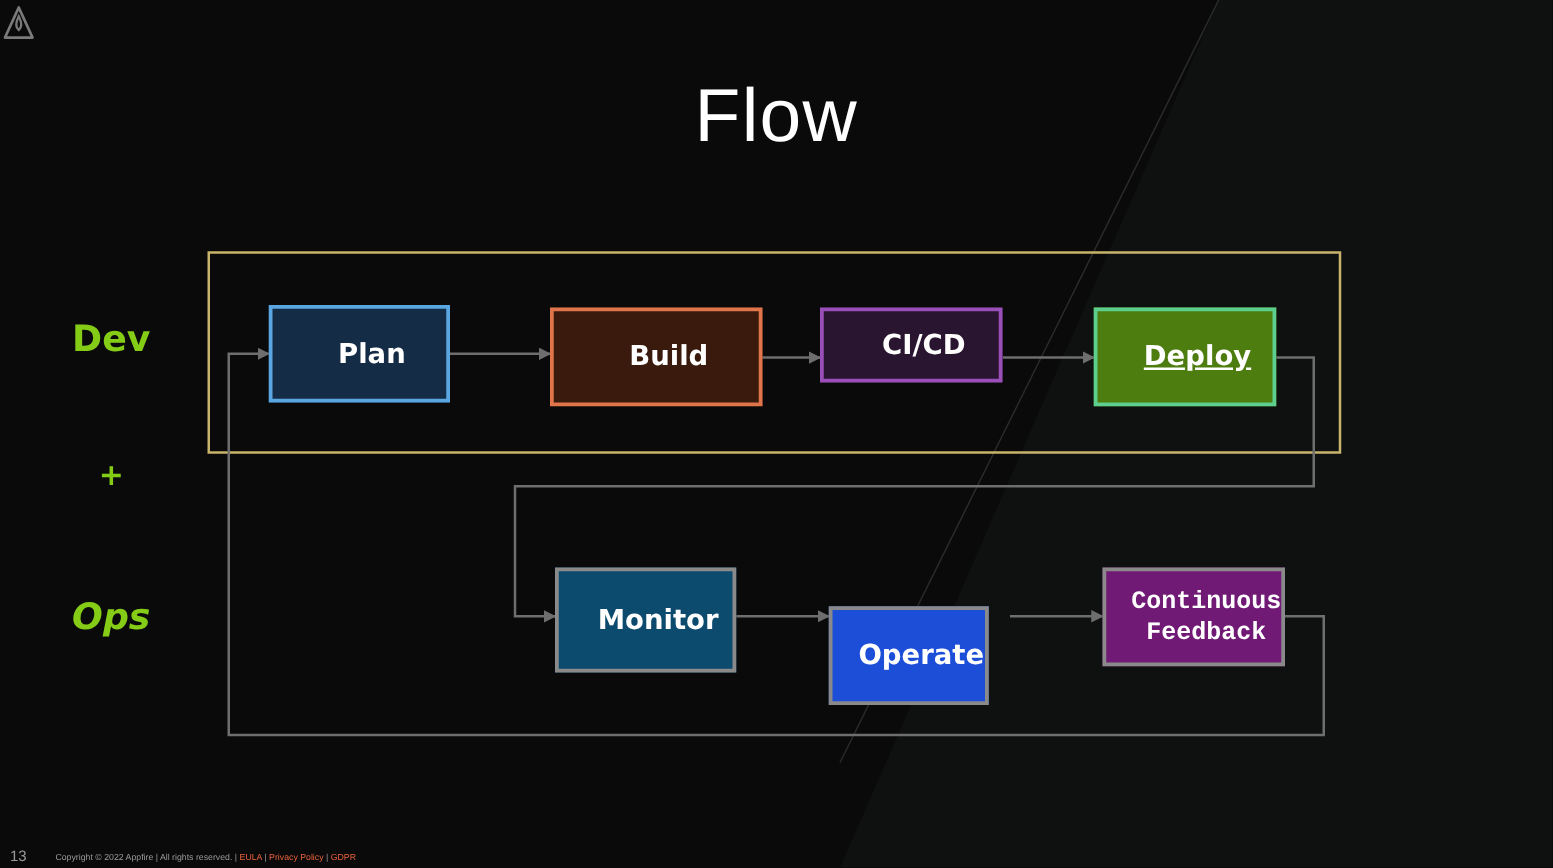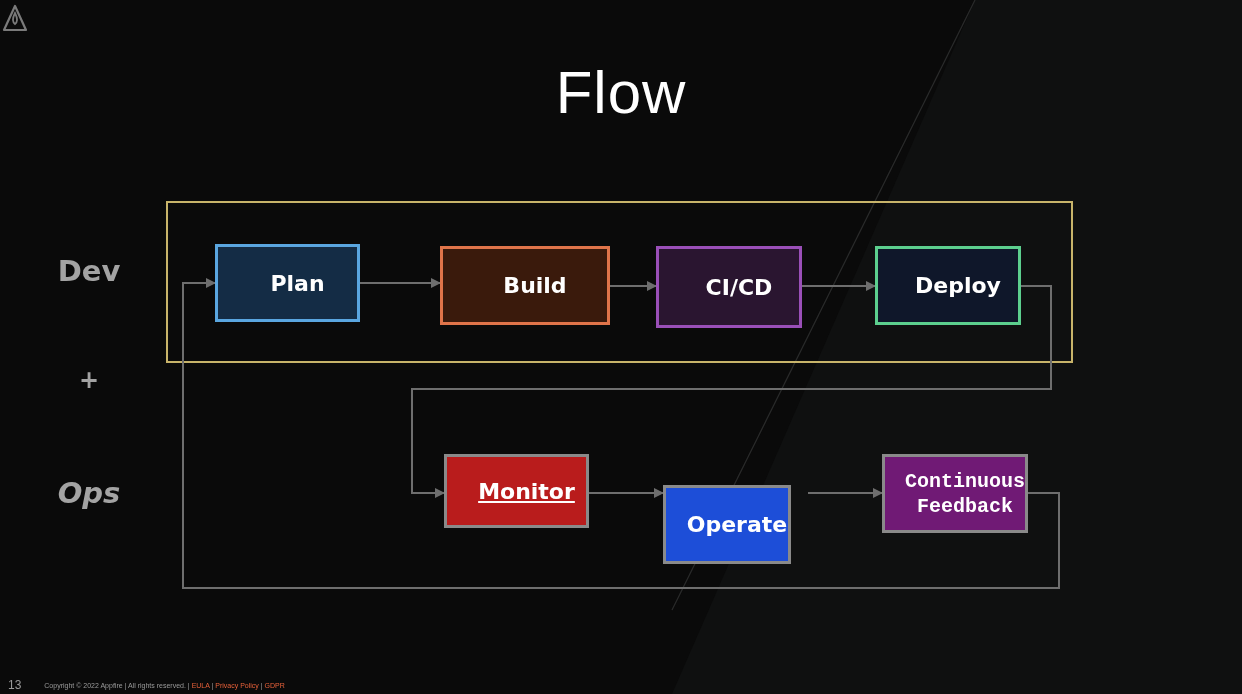--- a/index.html
+++ b/index.html
@@ -16,42 +16,42 @@
     }
     .logo { position: absolute; left: 2px; top: 4px; width: 26px; height: 28px; }
     .title {
       position: absolute; left: 0; width: 1242px; top: 58px;
       text-align: center; font-size: 60px; font-weight: 300;
       font-family: "Liberation Sans", sans-serif; color: #fff;
       letter-spacing: 1px;
     }
     .side-label {
       position: absolute; left: 40px; width: 98px; text-align: center;
-      font-size: 29px; font-weight: 600; color: #a3a3a3;
+      font-size: 29px; font-weight: 600; color: #84cc16;
     }
     .lbl-dev { top: 254px; }
     .lbl-plus { top: 366px; font-size: 24px; }
     .lbl-ops { top: 476px; font-style: italic; }
     .dev-frame {
       position: absolute; left: 166px; top: 201px; width: 907px; height: 162px;
       border: 2px solid #c8b46a; box-sizing: border-box;
     }
     svg.wires { position: absolute; left: 0; top: 0; width: 1242px; height: 694px; }
     .node {
       position: absolute; box-sizing: border-box; border: 3px solid;
       display: flex; align-items: center; justify-content: center;
       text-align: center; font-size: 22px; font-weight: 600; color: #fff;
       line-height: 25px;
       padding-left: 20px;
     }
     .n-plan   { left: 215px; top: 244px; width: 145px; height: 78px; border-color:#5aa6e0; background:#142c45; }
     .n-build  { left: 440px; top: 246px; width: 170px; height: 79px; border-color:#e0744a; background:#3a1a0c; }
-    .n-cicd   { left: 656px; top: 246px; width: 146px; height: 82px; border-color:#9a4fb8; background:#2a1530; }
+    .n-cicd   { left: 656px; top: 246px; width: 146px; height: 60px; border-color:#9a4fb8; background:#2a1530; }
     .n-deploy { left: 875px; top: 246px; width: 146px; height: 79px; border-color:#5ccf8e; background:#1c3a26; }
-    .n-monitor  { left: 444px; top: 454px; width: 145px; height: 74px; border-color:#8a8a8a; background:#b91c1c;text-decoration:underline; }
+    .n-monitor  { left: 444px; top: 454px; width: 145px; height: 84px; border-color:#8a8a8a; background:#0c4a6e; }
     .n-operate  { left: 663px; top: 454px; width: 128px; height: 79px; border-color:#8a8a8a; background:#1d4ed8;margin-top:31px; }
     .n-feedback { left: 882px; top: 454px; width: 146px; height: 79px; border-color:#8a8a8a; background:#701a75; font-size: 20px; font-family: Liberation Mono, monospace; }
     .footer {
       position: absolute; left: 8px; top: 677px; font-size: 7px; color: #9a9a9a;
       font-family: "Liberation Sans", sans-serif; white-space: nowrap;
     }
     .footer .page { font-size: 12px; color: #9a9a9a; margin-right: 21px; position: relative; top: 1px; }
     .footer .link { color: #e8613a; }
   </style>
 </head>
@@ -88,21 +88,21 @@
     <path d="M1021,286 L1051,286 L1051,389 L412,389 L412,493 L444,493" marker-end="url(#arr)"></path>
     <path d="M589,493 L663,493" marker-end="url(#arr)"></path>
     <path d="M808,493 L882,493" marker-end="url(#arr)"></path>
     <path d="M1028,493 L1059,493 L1059,588 L183,588 L183,283 L215,283" marker-end="url(#arr)"></path>
   </g>
 </svg>
 
 <div class="node n-plan" style="border-color: rgb(90, 166, 224); background: rgb(20, 44, 69);">Plan</div>
 <div class="node n-build" style="border-color: rgb(224, 116, 74); background: rgb(58, 26, 12);">Build</div>
 <div class="node n-cicd" style="border-color: rgb(154, 79, 184); background: rgb(42, 21, 48);">CI/CD</div>
-<div class="node n-deploy" style="border-color: rgb(92, 207, 142); background: #0f172a;">Deploy</div>
+<div class="node n-deploy" style="border-color: rgb(92, 207, 142); background: #4d7c0f; text-decoration: underline;">Deploy</div>
 
 <div class="node n-monitor">Monitor</div>
 <div class="node n-operate">Operate</div>
 <div class="node n-feedback">Continuous Feedback</div>
 
 <div class="footer">
   <span class="page">13</span>
   <span>Copyright © 2022 Appfire | All rights reserved. |</span>
   <span class="link">EULA</span>
   <span>|</span>

